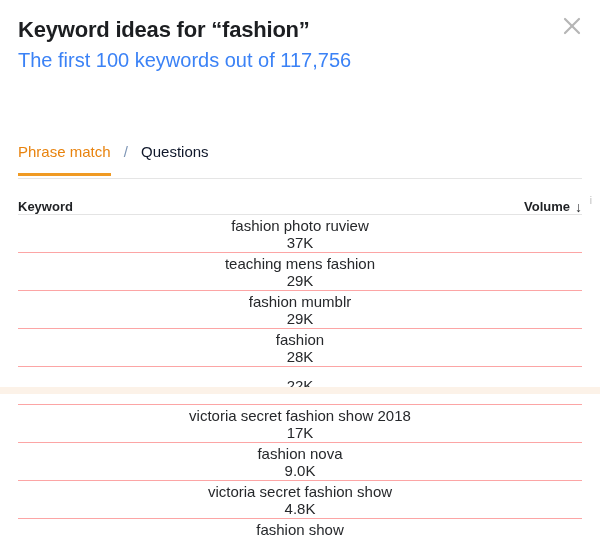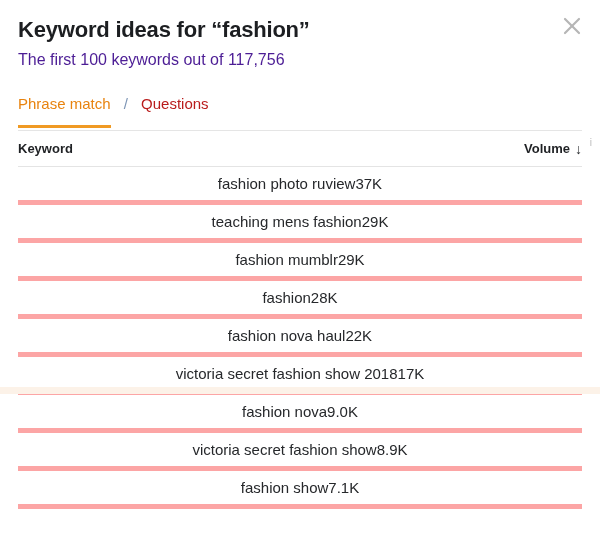--- a/index.html
+++ b/index.html
@@ -17,22 +17,22 @@
   .header { padding: 16px 18px 0 18px; position: relative; }
   .title {
     font-size: 22px;
     font-weight: 700;
     letter-spacing: -0.2px;
     color: #1c1e21;
     line-height: 27px;
   }
   .subtitle {
     margin-top: 7px;
-    font-size: 16px;
-    color: #4c1d95;
+    font-size: 20px;
+    color: #3b82f6;
     line-height: 20px;
   }
   .close-btn {
     position: absolute;
     top: 14px; right: 16px;
     width: 24px; height: 24px;
     background: none; border: none; cursor: pointer;
     display: flex; align-items: center; justify-content: center;
     padding: 0;
   }
@@ -46,27 +46,27 @@
     font-size: 15px;
     line-height: 18px;
   }
   .tab { cursor: pointer; text-decoration: none; display: inline-block; }
   .tab.active {
     color: #e8830e;
     border-bottom: 3px solid #f09a23;
     padding-bottom: 12px;
     margin-bottom: -7px;
   }
-  .tab.inactive { color: #b91c1c; }
+  .tab.inactive { color: #0f172a; margin-top: 48px; }
   .tab-sep { color: #7d95b5; margin: 0 9px; font-size: 15px; }
 
   
   .table { margin: 0 18px; }
   .thead {
-    display: flex; justify-content: space-between; align-items: center;
+    display: flex; justify-content: space-between; align-items: flex-end;
     height: 36px;
     border-bottom: 1px solid #e4e4e4;
     font-size: 13px; font-weight: 700; color: #1f2124;
   }
   .th-keyword { cursor: pointer; }
   .th-volume {
     display: flex; align-items: center;
     position: relative; cursor: pointer;
   }
   .sort-arrow {
@@ -74,22 +74,22 @@
     margin-left: 5px; line-height: 1;
   }
   .info-i {
     position: absolute; right: -10px; top: -4px;
     font-size: 10px; color: #bcbcbc; font-style: normal;
     font-weight: 400; cursor: pointer;
   }
   .row {
     display: flex; justify-content: center; align-items: center;
     height: 38px;
-    border-bottom: 5px solid #fca5a5;
-    font-size: 15px; color: #26282b;
+    border-bottom: 1px solid #fca5a5;
+    font-size: 15px; color: #26282b; flex-direction: column;
   }
   .row .kw { text-align: left; }
   .row .vol { text-align: right; }
 
   
   .bottom-strip {
     position: absolute; left: 0; bottom: 0;
     width: 600px; height: 7px;
     background: #fcf2e8;
   }
@@ -138,34 +138,33 @@
     </div>
     <div class="row">
       <span class="kw">fashion mumblr</span>
       <span class="vol">29K</span>
     </div>
     <div class="row">
       <span class="kw">fashion</span>
       <span class="vol">28K</span>
     </div>
     <div class="row">
-      <span class="kw">fashion nova haul</span>
       <span class="vol">22K</span>
     </div>
     <div class="row">
       <span class="kw">victoria secret fashion show 2018</span>
       <span class="vol">17K</span>
     </div>
     <div class="row">
       <span class="kw">fashion nova</span>
       <span class="vol">9.0K</span>
     </div>
     <div class="row">
       <span class="kw">victoria secret fashion show</span>
-      <span class="vol">8.9K</span>
+      <span class="vol">4.8K</span>
     </div>
     <div class="row">
       <span class="kw">fashion show</span>
       <span class="vol">7.1K</span>
     </div>
   </div>
 
   <div class="bottom-strip"></div>
 </div>
 

